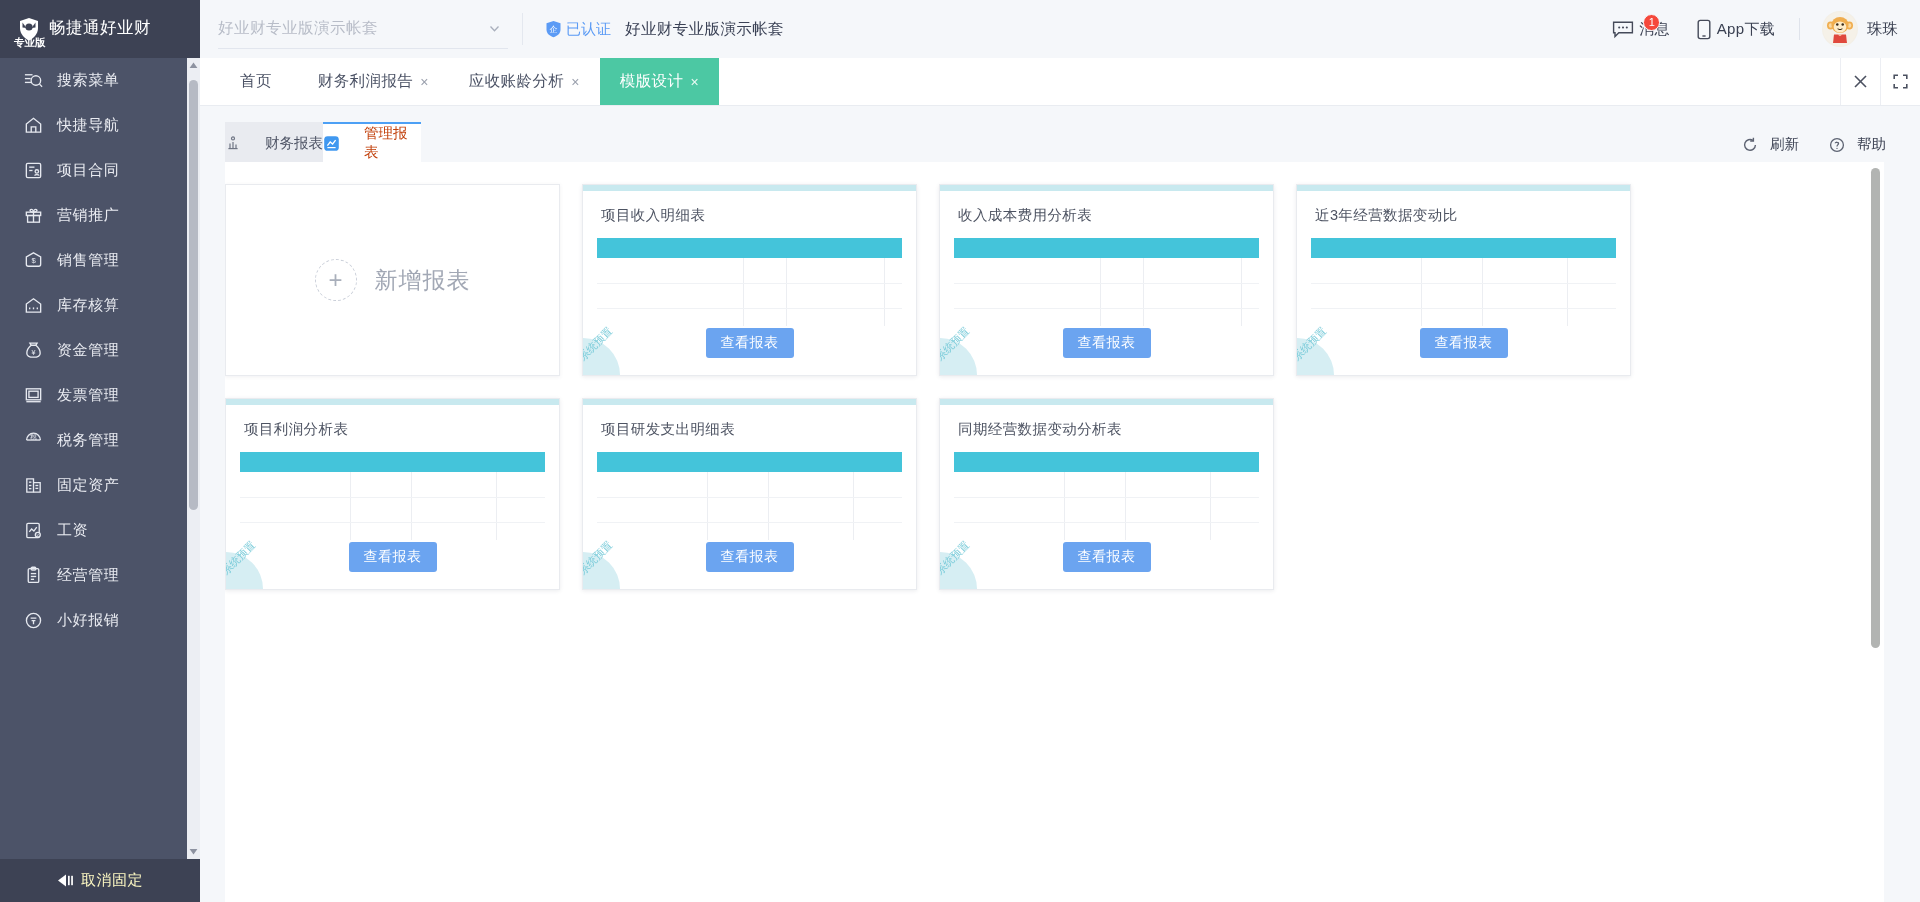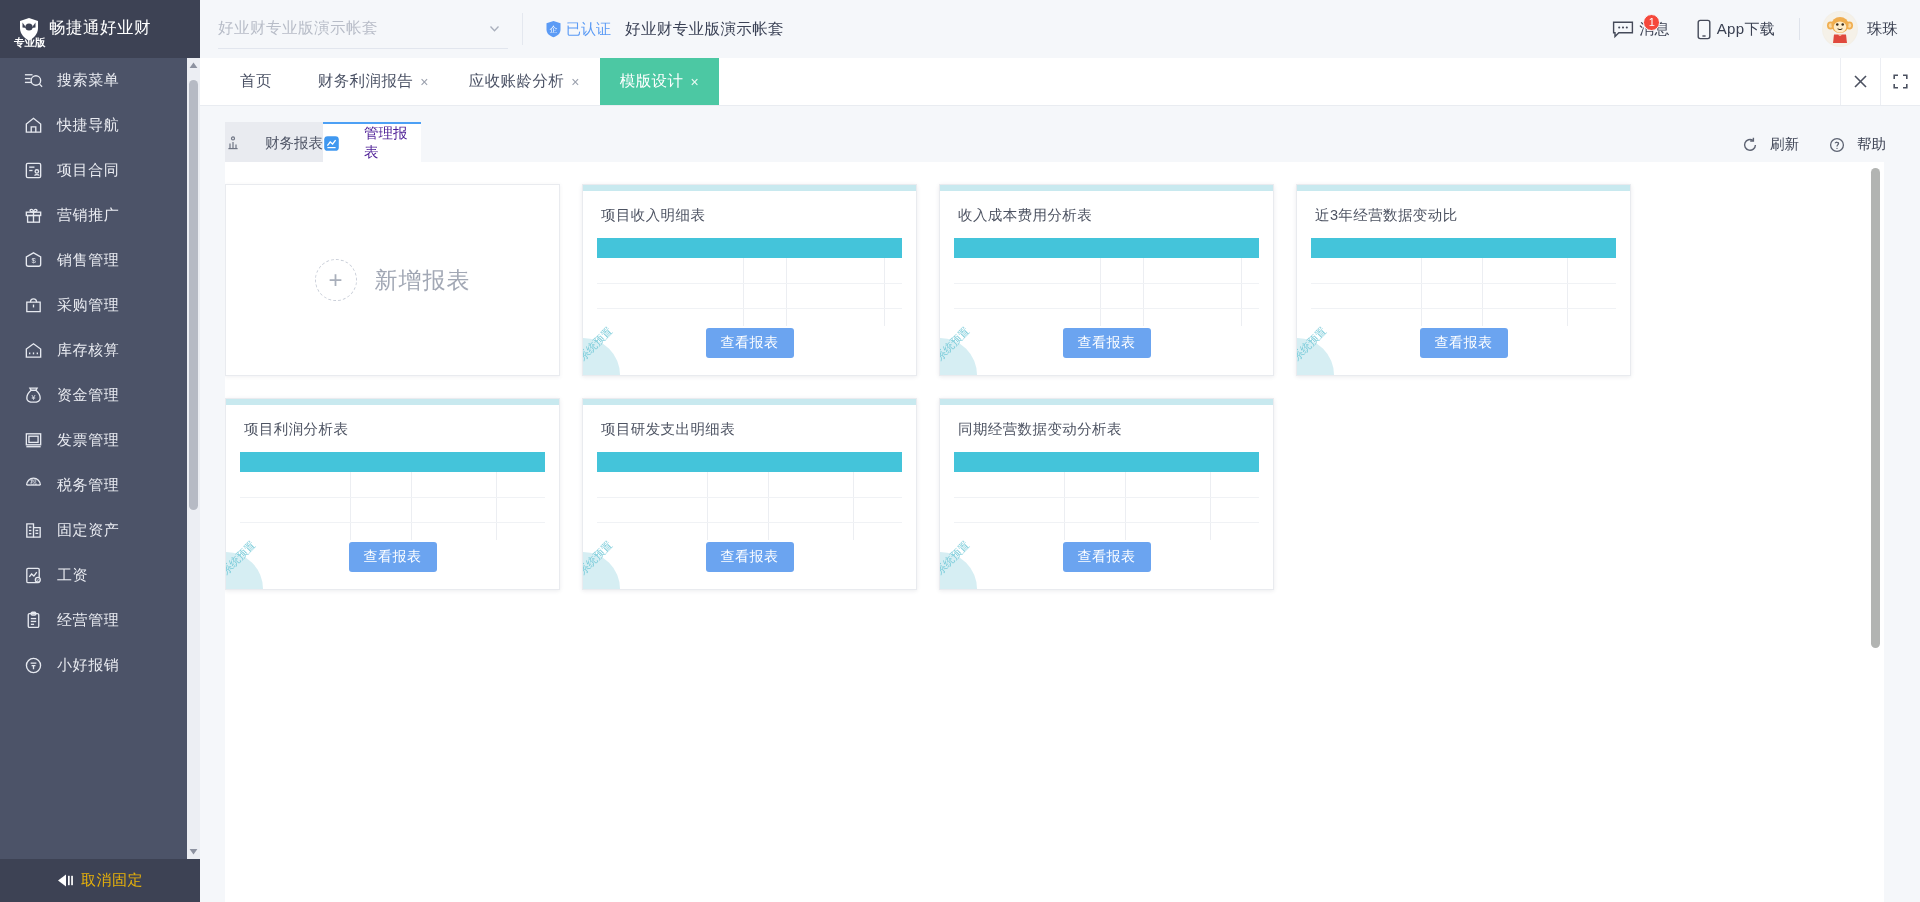--- a/index.html
+++ b/index.html
@@ -78,21 +78,21 @@
     background: #b6bac4; border-radius: 5px;
     top: 22px; height: 430px;
   }
 
   .pin-bar {
     height: 43px; flex: 0 0 43px; background: #3d4254;
     display: flex; align-items: center; justify-content: center;
     cursor: pointer;
   }
   .pin-bar .pb-icon { color: #fff; margin-right: 4px; display:flex; align-items:center;}
-  .pin-bar .pb-label { color: #eab308; font-size: 15px; letter-spacing: .5px; }
+  .pin-bar .pb-label { color: #fef9c3; font-size: 15px; letter-spacing: .5px; }
 
   
   .main { flex: 1; display: flex; flex-direction: column; min-width: 0; position: relative; }
 
   
   .topbar {
     height: 58px; flex: 0 0 58px; background: #f5f7fa;
     display: flex; align-items: center; position: relative;
   }
   .acct-select {
@@ -175,21 +175,21 @@
     padding-left: 25px; position: relative;
   }
   .subtab {
     height: 40px; width: 98px; display: flex; align-items: center;
     justify-content: center; gap: 24px; cursor: pointer;
     background: #e9ebf0; color: #4e5465; font-size: 14.5px;
     border-top: 2px solid transparent;
   }
   .subtab .st-icon { display: flex; align-items: center; }
   .subtab.active {
-    background: #ffffff; color: #4c1d95;
+    background: #ffffff; color: #c2410c;
     border-top: 2px solid #4da0f5;
   }
   .subtabs-right {
     position: absolute; right: 34px; bottom: 8px; display: flex; gap: 30px;
   }
   .stb {
     display: flex; align-items: center; gap: 12px; cursor: pointer;
     color: #3e4455; font-size: 14.5px;
   }
   .stb .stb-icon { display: flex; align-items: center; color: #5d6372; }
@@ -354,30 +354,20 @@
         <div class="menu-item">
           <span class="mi-icon">
             <svg width="21" height="21" viewBox="0 0 22 22" fill="none" stroke="currentColor" stroke-width="1.4">
               <path d="M11 3 L18.5 7.2 L18.5 15 C18.5 16.2 17.6 17 16.5 17 L5.5 17 C4.4 17 3.5 16.2 3.5 15 L3.5 7.2 Z"></path>
               <text x="11" y="14" font-size="8" fill="currentColor" stroke="none" text-anchor="middle" font-family="Liberation Sans">$</text>
             </svg>
           </span>
           <span class="mi-label">销售管理</span>
         </div>
 
-        <div class="menu-item">
-          <span class="mi-icon">
-            <svg width="21" height="21" viewBox="0 0 22 22" fill="none" stroke="currentColor" stroke-width="1.4">
-              <path d="M4 7.5 L18 7.5 L18 17.5 L4 17.5 Z"></path>
-              <path d="M7.8 7.5 C7.8 5.2 9.2 4 11 4 C12.8 4 14.2 5.2 14.2 7.5"></path>
-              <line x1="11" y1="10" x2="11" y2="13"></line>
-            </svg>
-          </span>
-          <span class="mi-label">采购管理</span>
-        </div>
 
         <div class="menu-item">
           <span class="mi-icon">
             <svg width="21" height="21" viewBox="0 0 22 22" fill="none" stroke="currentColor" stroke-width="1.4">
               <path d="M3.5 9.5 L11 4 L18.5 9.5 L18.5 18 L3.5 18 Z"></path>
               <line x1="7" y1="13" x2="7" y2="15"></line>
                 <line x1="11" y1="13" x2="11" y2="15"></line>
                 <line x1="15" y1="13" x2="15" y2="15"></line>
             </svg>
           </span>

